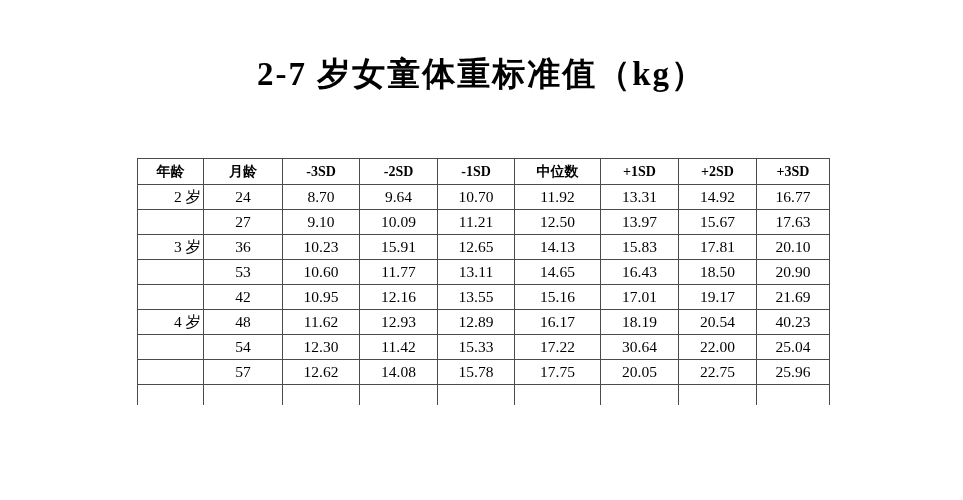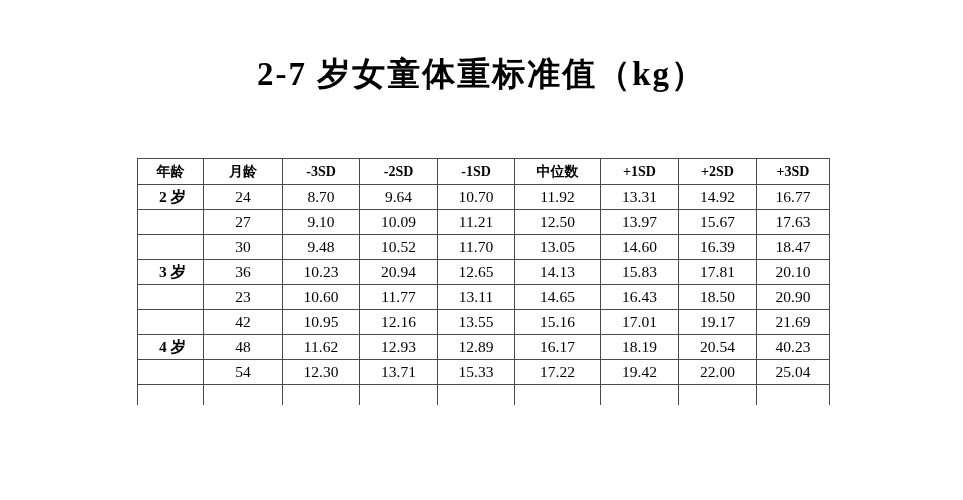--- a/index.html
+++ b/index.html
@@ -47,23 +47,22 @@
     padding: 0 2px;
     white-space: nowrap;
     overflow: hidden;
   }
   table.std-table th {
     font-weight: bold;
     font-size: 14px;
     height: 26px;
   }
   table.std-table td.age-cell {
-    text-align: center;
+    text-align: right;
     padding-left: 6px;
-    font-weight: bold;
   }
   table.std-table tr.stub-row td {
     height: 20px;
     border-bottom: none;
   }
 </style>
 </head>
 <body>
 
 <div class="page">
@@ -112,44 +111,33 @@
           <td>27</td>
           <td>9.10</td>
           <td>10.09</td>
           <td>11.21</td>
           <td>12.50</td>
           <td>13.97</td>
           <td>15.67</td>
           <td>17.63</td>
         </tr>
         <tr>
-          <td class="age-cell"></td>
-          <td>30</td>
-          <td>9.48</td>
-          <td>10.52</td>
-          <td>11.70</td>
-          <td>13.05</td>
-          <td>14.60</td>
-          <td>16.39</td>
-          <td>18.47</td>
-        </tr>
-        <tr>
           <td class="age-cell">3 岁</td>
           <td>36</td>
           <td>10.23</td>
-          <td>20.94</td>
+          <td>15.91</td>
           <td>12.65</td>
           <td>14.13</td>
           <td>15.83</td>
           <td>17.81</td>
           <td>20.10</td>
         </tr>
         <tr>
           <td class="age-cell"></td>
-          <td>23</td>
+          <td>53</td>
           <td>10.60</td>
           <td>11.77</td>
           <td>13.11</td>
           <td>14.65</td>
           <td>16.43</td>
           <td>18.50</td>
           <td>20.90</td>
         </tr>
         <tr>
           <td class="age-cell"></td>
@@ -170,27 +158,38 @@
           <td>12.89</td>
           <td>16.17</td>
           <td>18.19</td>
           <td>20.54</td>
           <td>40.23</td>
         </tr>
         <tr>
           <td class="age-cell"></td>
           <td>54</td>
           <td>12.30</td>
-          <td>13.71</td>
+          <td>11.42</td>
           <td>15.33</td>
           <td>17.22</td>
-          <td>19.42</td>
+          <td>30.64</td>
           <td>22.00</td>
           <td>25.04</td>
         </tr>
+        <tr>
+          <td class="age-cell"></td>
+          <td>57</td>
+          <td>12.62</td>
+          <td>14.08</td>
+          <td>15.78</td>
+          <td>17.75</td>
+          <td>20.05</td>
+          <td>22.75</td>
+          <td>25.96</td>
+        </tr>
         <tr class="stub-row">
           <td></td>
           <td></td>
           <td></td>
           <td></td>
           <td></td>
           <td></td>
           <td></td>
           <td></td>
           <td></td>

